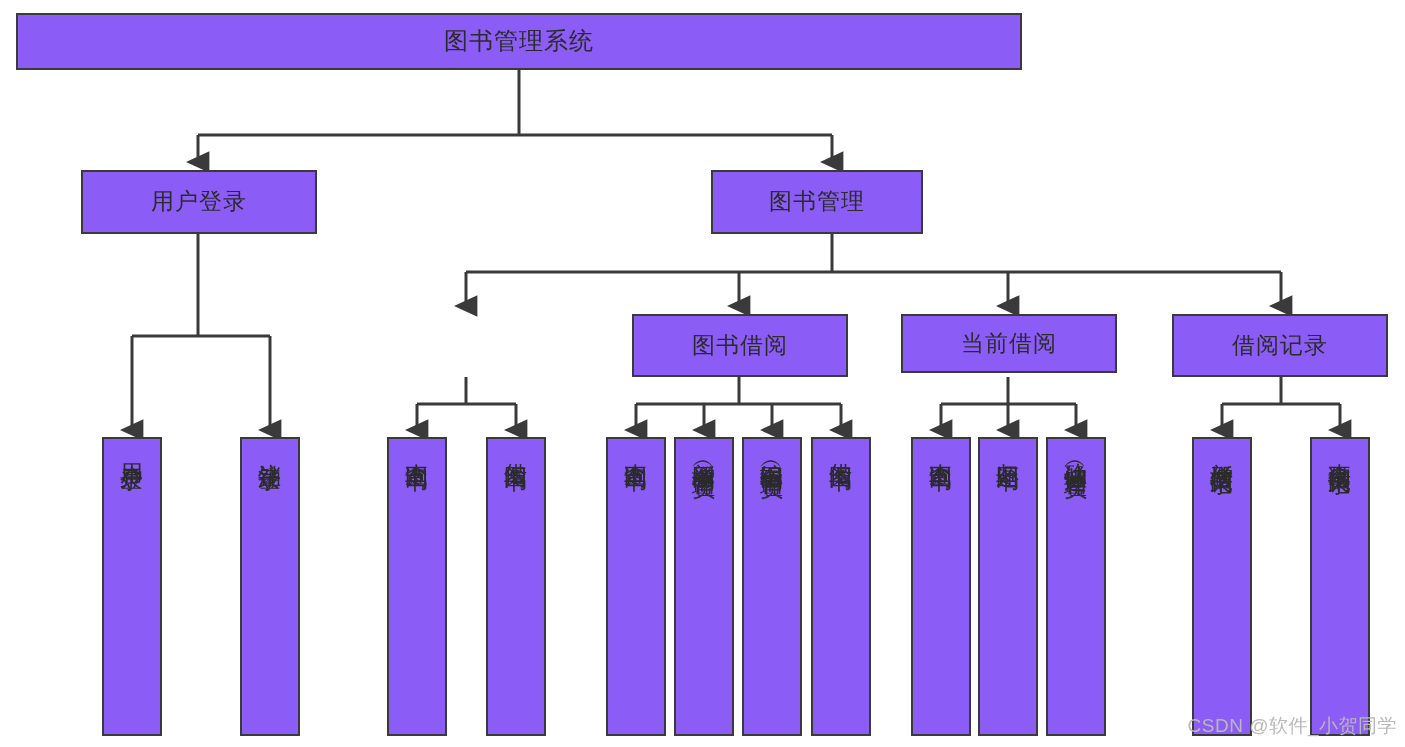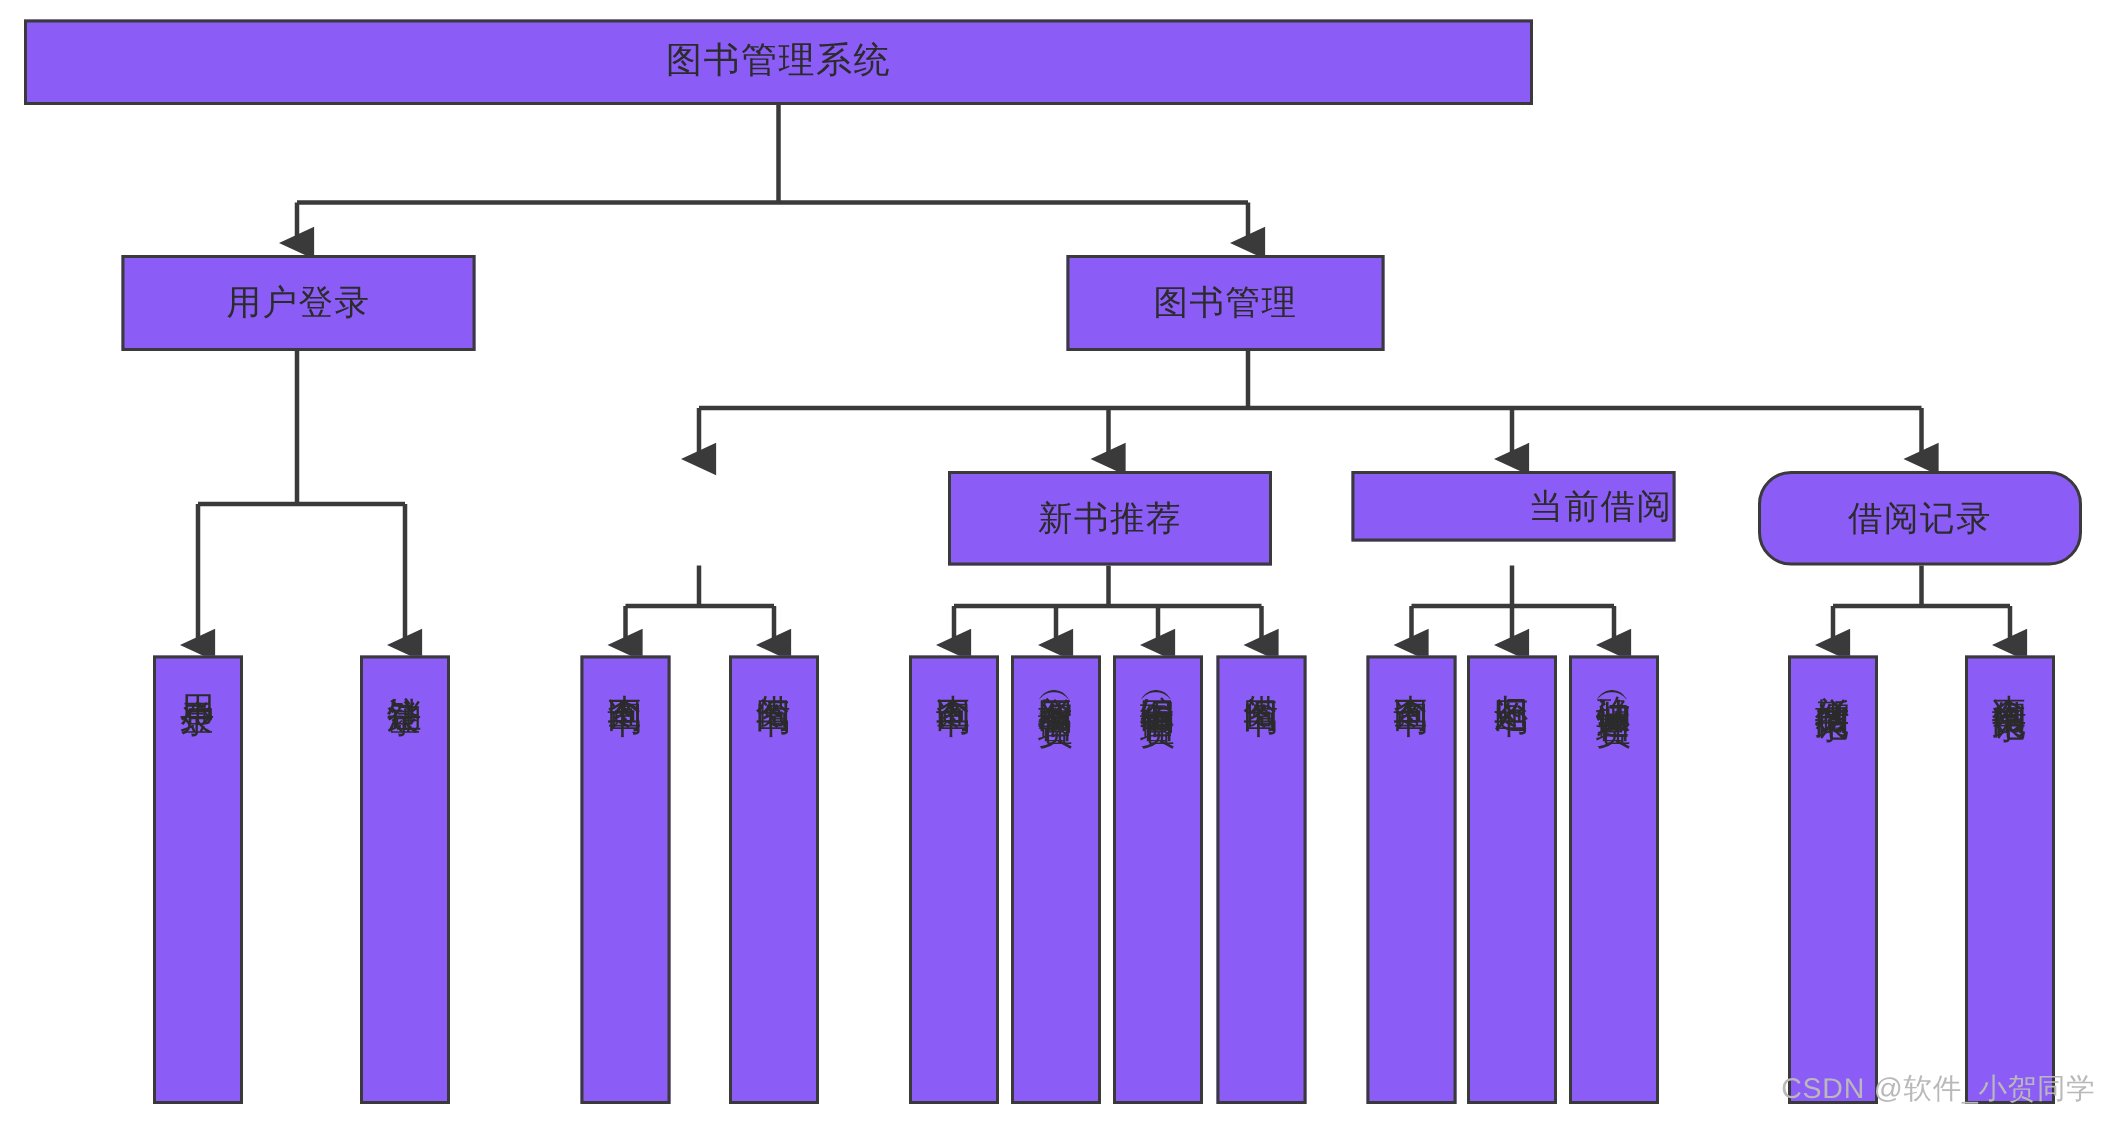--- a/index.html
+++ b/index.html
@@ -128,26 +128,26 @@
   </div>
 
   <div class="node horiz" style="left:81px; top:170px; width:236px; height:64px;">
     <span class="node-label">用户登录</span>
   </div>
   <div class="node horiz" style="left:711px; top:170px; width:212px; height:64px;">
     <span class="node-label">图书管理</span>
   </div>
 
   <div class="node horiz" style="left:632px; top:314px; width:216px; height:63px;">
-    <span class="node-label">新书推荐</span>
+    <span class="node-label">图书借阅</span>
   </div>
-  <div class="node horiz" style="left:901px; top:314px; width:216px; height:47px;justify-content:flex-end;">
+  <div class="node horiz" style="left:901px; top:314px; width:216px; height:59px;">
     <span class="node-label">当前借阅</span>
   </div>
-  <div class="node horiz" style="left:1172px; top:314px; width:216px; height:63px;border-radius:22px;">
+  <div class="node horiz" style="left:1172px; top:314px; width:216px; height:63px;">
     <span class="node-label">借阅记录</span>
   </div>
 
   <div class="node vert" style="left:102px; top:437px; width:60px; height:299px;">
     <span class="node-label">用户登录</span>
   </div>
   <div class="node vert" style="left:240px; top:437px; width:60px; height:299px;">
     <span class="node-label">注销登录</span>
   </div>
 

